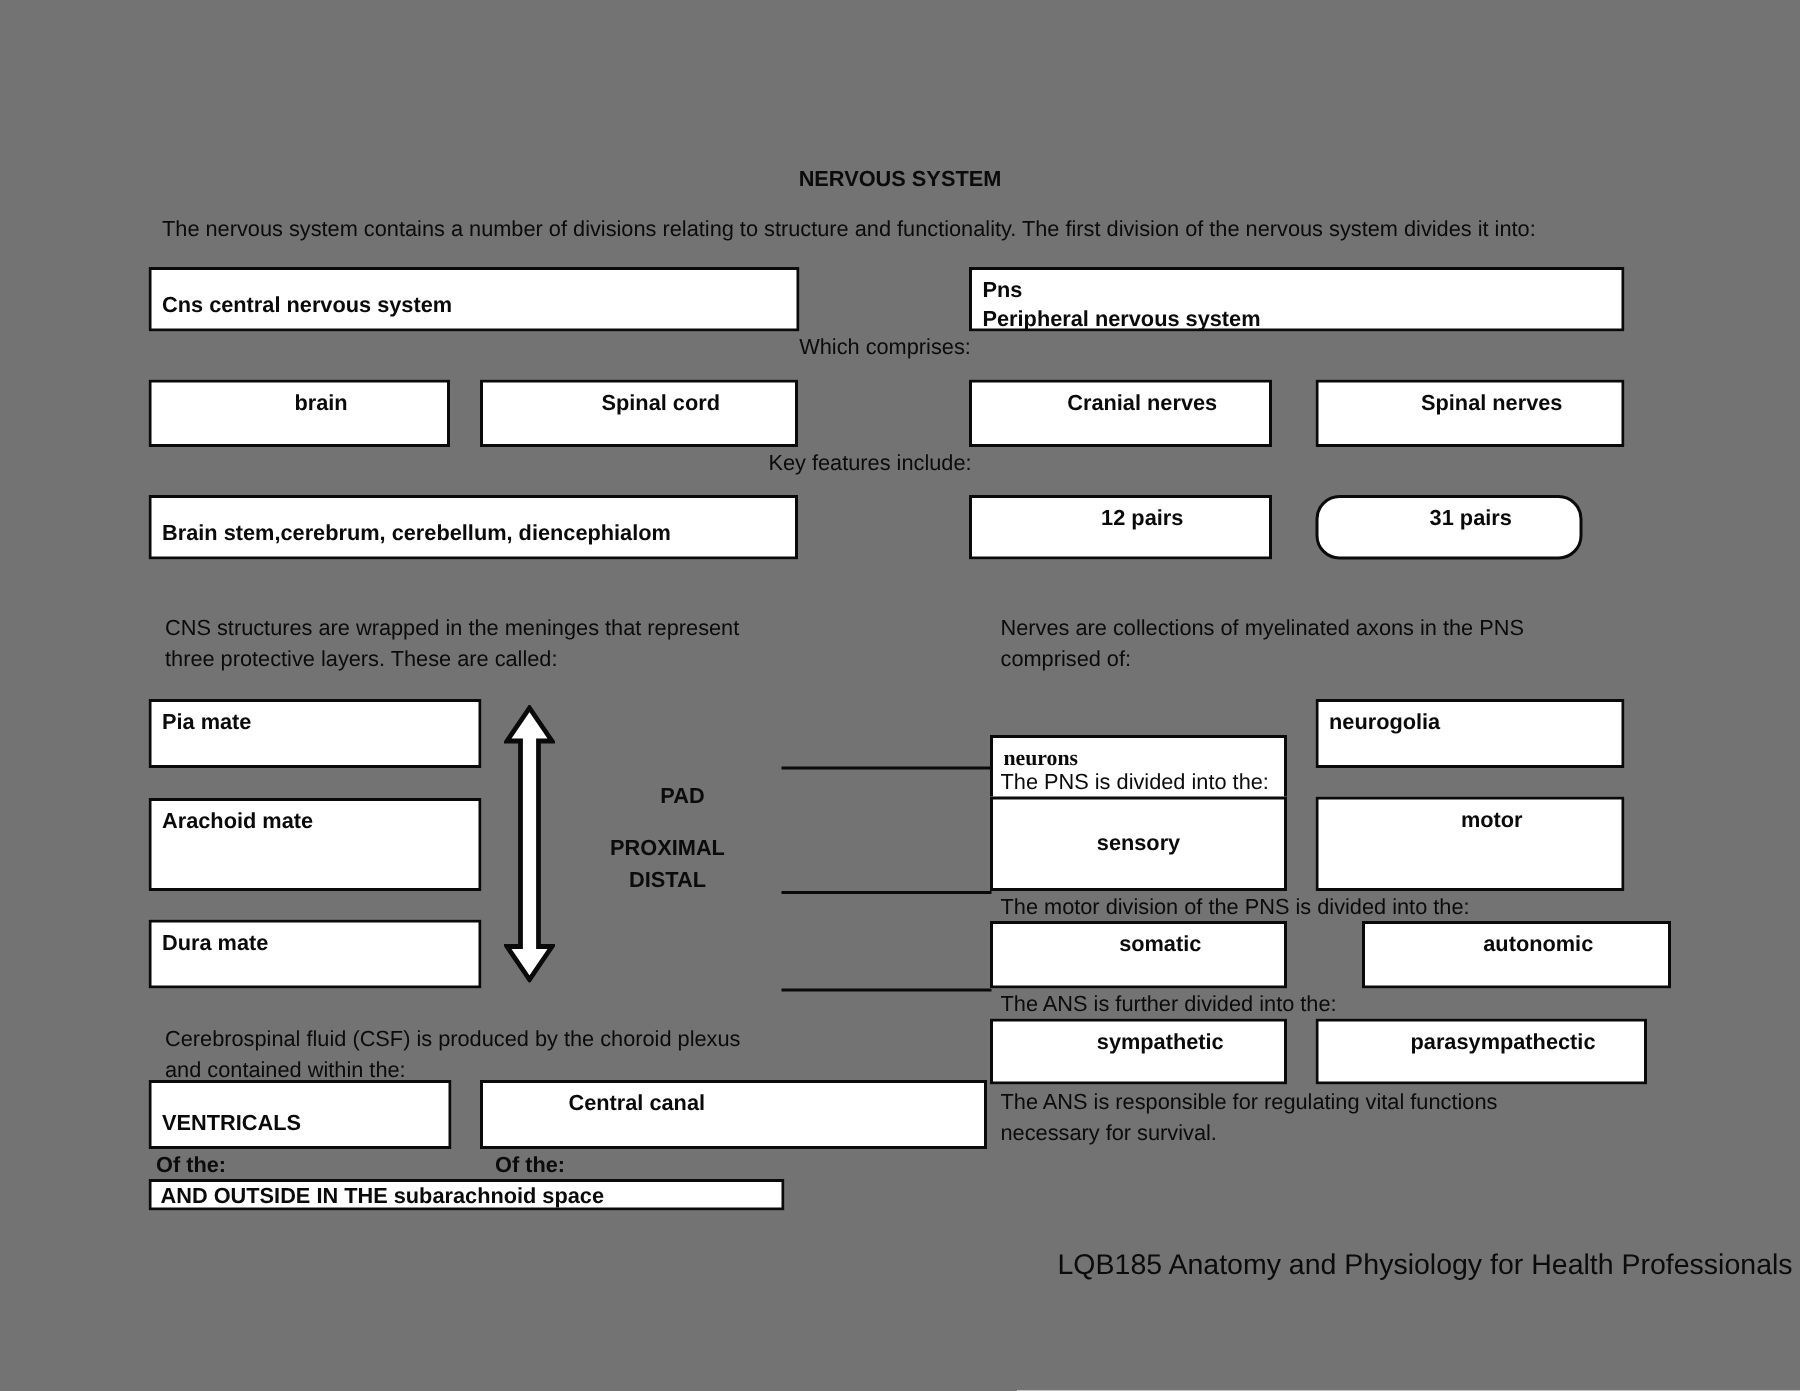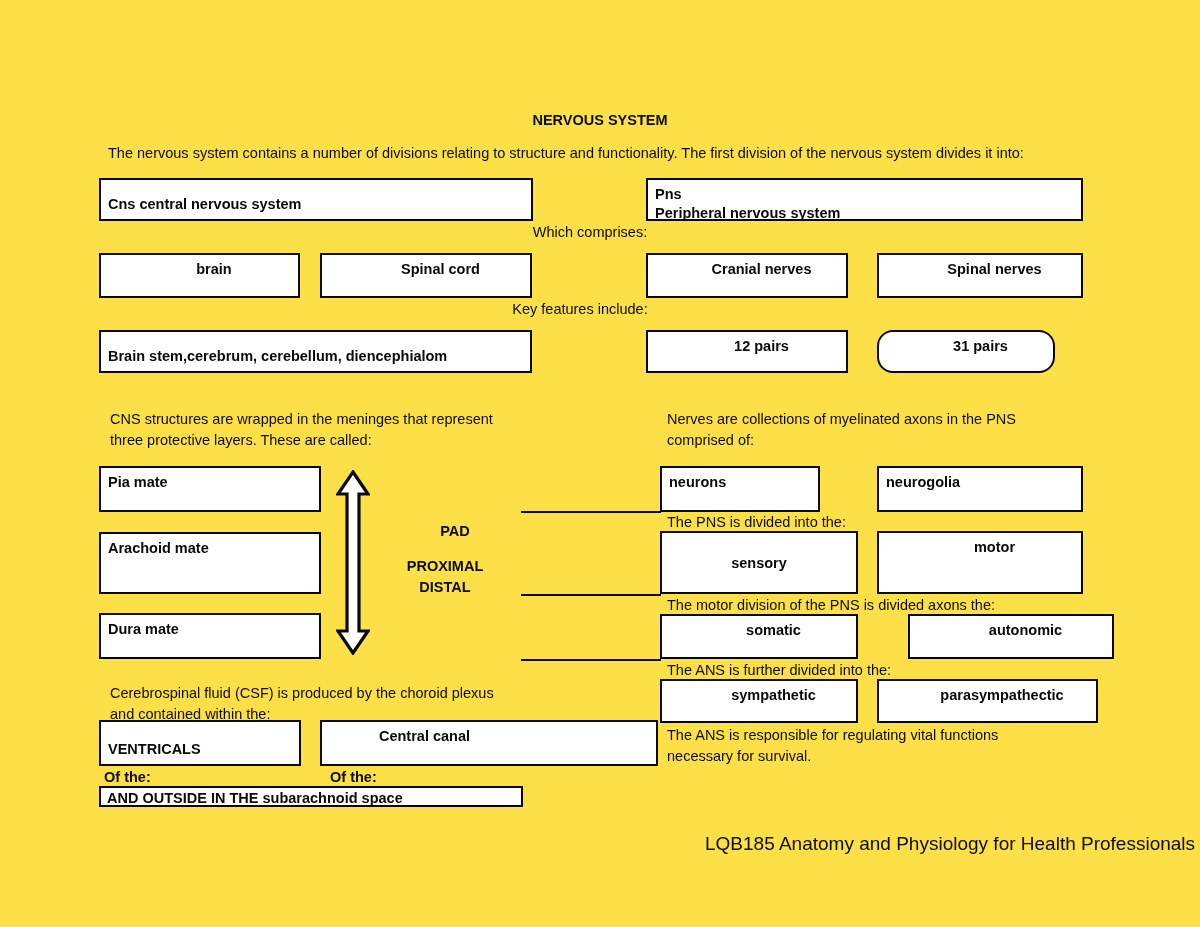--- a/index.html
+++ b/index.html
@@ -9,21 +9,21 @@
     background: #ffffff;
   }
   body {
     font-family: "Liberation Sans", sans-serif;
     color: #000000;
   }
   #page {
     position: relative;
     width: 1200px;
     height: 927px;
-    background: #fde047;
+    background: #737373;
     overflow: hidden;
   }
   .abs { position: absolute; box-sizing: border-box; }
 
   
   .txt {
     font-size: 14.5px;
     line-height: 21px;
     color: #0b0b0b;
     white-space: pre-line;
@@ -154,37 +154,37 @@
   <div class="abs txt bold" style="left:104px; top:767px;">Of the:</div>
   <div class="abs txt bold" style="left:330px; top:767px;">Of the:</div>
 
   <div class="box" style="left:99px; top:786px; width:424px; height:21px;">
     <span class="lbl" style="left:6px; top:1px;">AND OUTSIDE IN THE subarachnoid space</span>
   </div>
 
   <div class="abs txt" style="left:667px; top:409px; width:440px;">Nerves are collections of myelinated axons in the PNS
 comprised of:</div>
 
-  <div class="box" style="left:660px; top:466px; width:160px; height:46px;">
+  <div class="box" style="left:660px; top:490px; width:198px; height:46px;font-family:Liberation Serif, serif;">
     <span class="lbl lbl-tl">neurons</span>
   </div>
   <div class="box" style="left:877px; top:466px; width:206px; height:46px;">
     <span class="lbl lbl-tl">neurogolia</span>
   </div>
 
   <div class="abs txt" style="left:667px; top:512px;">The PNS is divided into the:</div>
 
   <div class="box" style="left:660px; top:531px; width:198px; height:63px;">
     <span class="lbl lbl-mc">sensory</span>
   </div>
   <div class="box" style="left:877px; top:531px; width:206px; height:63px;">
     <span class="lbl lbl-tc">motor</span>
   </div>
 
-  <div class="abs txt" style="left:667px; top:595px;">The motor division of the PNS is divided axons the:</div>
+  <div class="abs txt" style="left:667px; top:595px;">The motor division of the PNS is divided into the:</div>
 
   <div class="box" style="left:660px; top:614px; width:198px; height:45px;">
     <span class="lbl lbl-tc">somatic</span>
   </div>
   <div class="box" style="left:908px; top:614px; width:206px; height:45px;">
     <span class="lbl lbl-tc">autonomic</span>
   </div>
 
   <div class="abs txt" style="left:667px; top:660px;">The ANS is further divided into the:</div>
 

